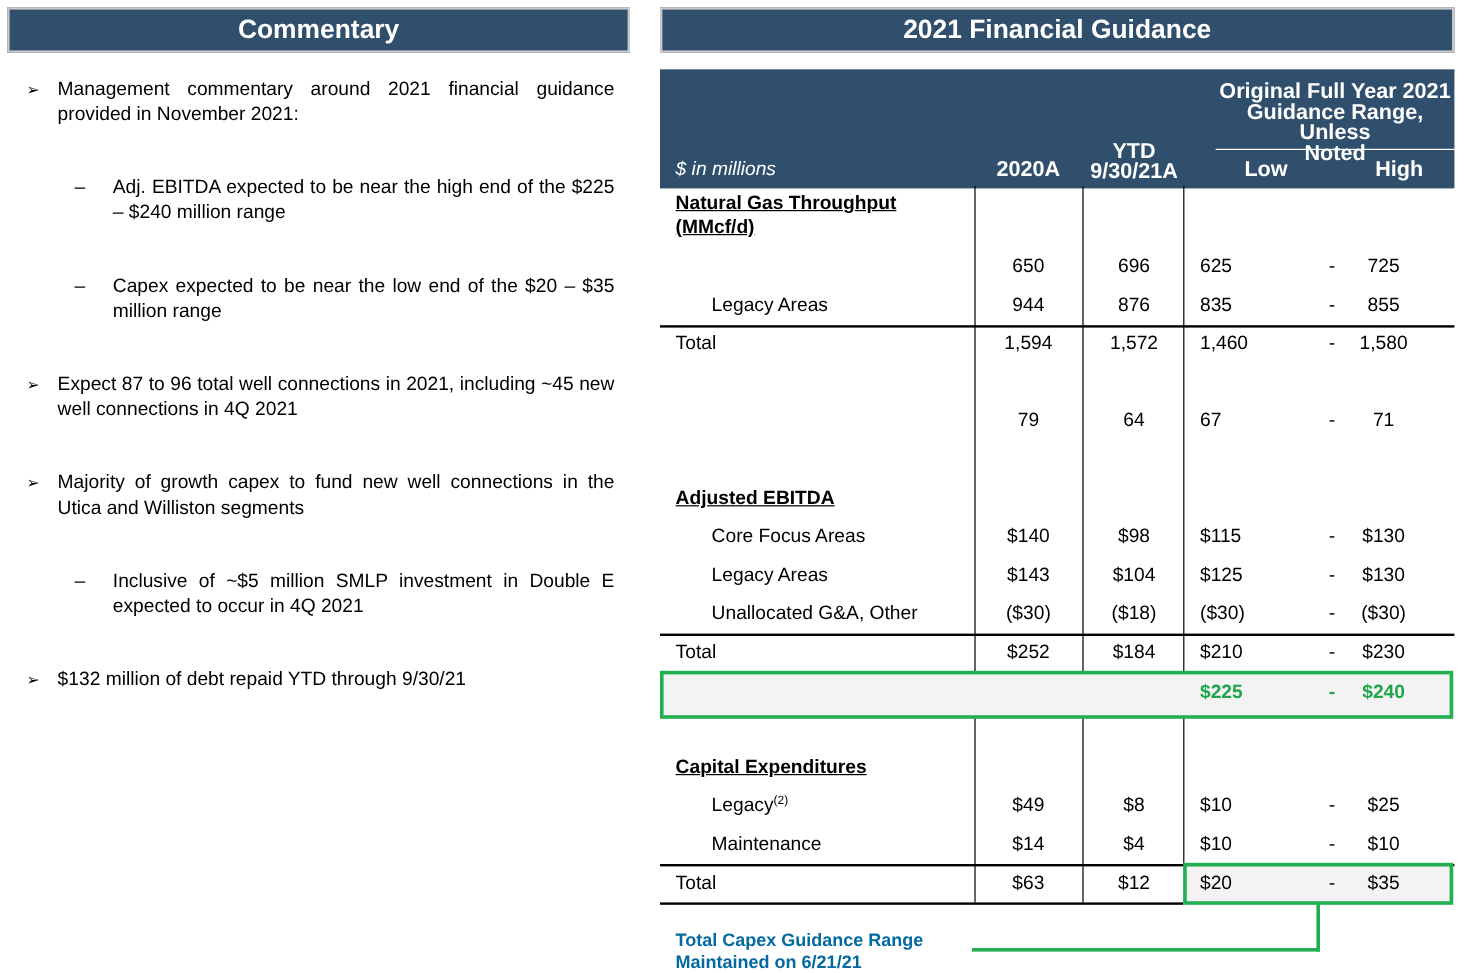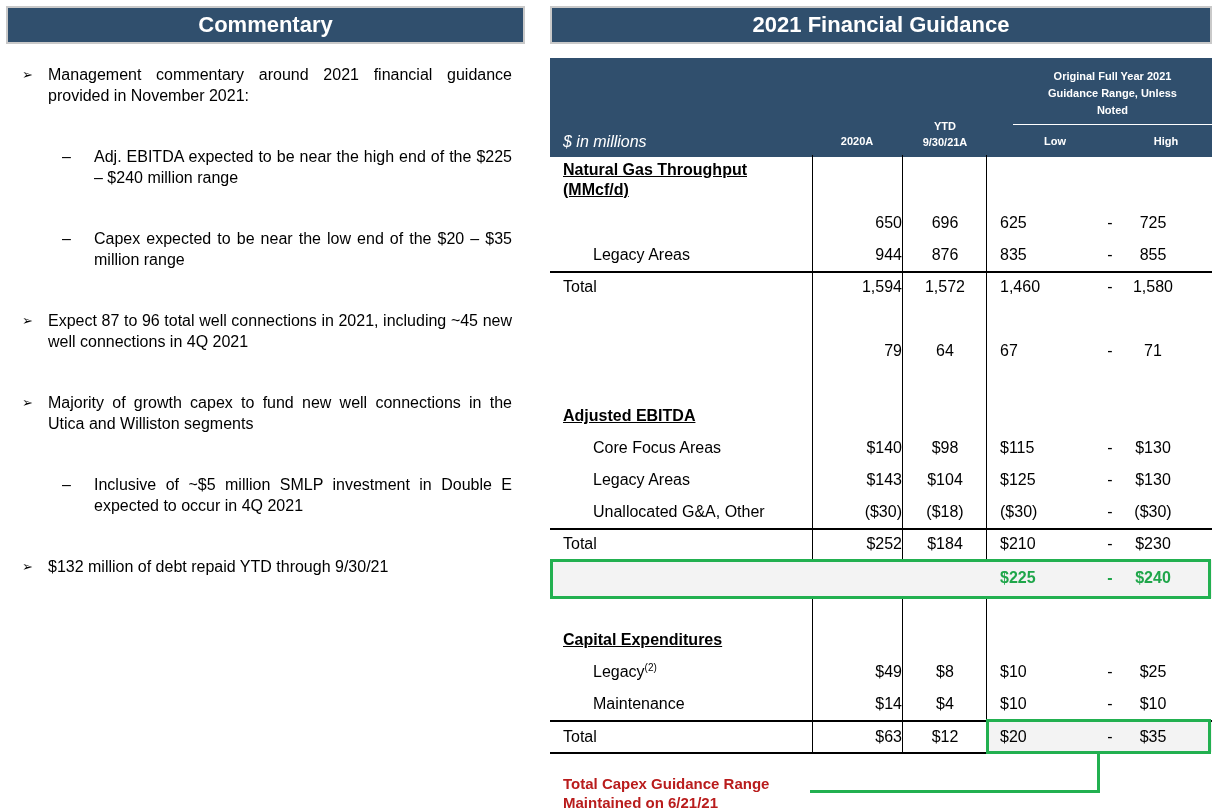--- a/index.html
+++ b/index.html
@@ -11,43 +11,43 @@
   .commentary { position:absolute; left:0; top:0; width:540px; font-size:16px; line-height:21px; }
   .bullet { position:absolute; left:22px; width:490px; display:flex; }
   .bullet .marker { width:26px; flex:none; font-size:13px; }
   .bullet .txt { flex:1; text-align:justify; }
   .sub { position:absolute; left:62px; width:450px; display:flex; }
   .sub .marker { width:32px; flex:none; }
   .sub .txt { flex:1; text-align:justify; }
 
   .table-wrap { position:absolute; left:550px; top:58px; width:662px; font-size:16px; }
   .thead { position:absolute; left:0; top:0; width:662px; height:97px; background:#304F6D; color:#fff; border-top:2px solid #304F6D; }
-  .th { position:absolute; font-weight:bold; font-size:11px; text-align:center; line-height:16px; }
+  .th { position:absolute; font-weight:bold; font-size:18px; text-align:center; line-height:16px; }
   .th-units { position:absolute; left:13px; top:73px; font-style:italic; font-size:16px; }
   .th-group-line { position:absolute; left:463px; top:64px; width:199px; height:1px; background:#fff; }
 
   .vline { position:absolute; width:1px; background:#000; }
   .hline { position:absolute; left:0; width:662px; height:1px; background:#000; }
 
   .row { position:absolute; left:0; width:662px; height:32px; }
   .cell { position:absolute; top:0; height:32px; line-height:32px; }
   .lbl { left:13px; }
   .lbl.ind { left:43px; }
-  .c1 { left:262px; width:90px; text-align:right; }
+  .c1 { left:262px; width:90px; text-align:center; }
   .c2 { left:352px; width:86px; text-align:center; }
   .c3 { left:450px; width:110px; text-align:left; }
   .cd { left:550px; width:20px; text-align:center; }
   .c4 { left:557px; width:92px; text-align:center; }
   .bold { font-weight:normal; }
   .under { text-decoration:underline; font-weight:bold; }
   sup { font-size:10px; line-height:0; }
 
   .revised { background:#f3f3f3; color:#1FA64A; font-weight:bold; }
   .green-box { position:absolute; border:3px solid #22B050; box-sizing:border-box; }
-  .callout { position:absolute; left:563px; top:774px; color:#b91c1c; font-weight:bold; font-size:15px; line-height:19px; }
+  .callout { position:absolute; left:563px; top:774px; color:#0369a1; font-weight:bold; font-size:15px; line-height:19px; }
   .callout-line-h { position:absolute; left:810px; top:790px; width:290px; height:3px; background:#22B050; }
   .callout-line-v { position:absolute; left:1097px; top:752px; width:3px; height:41px; background:#22B050; }
 </style>
 </head>
 <body>
 
 <div class="banner" id="banner-left">
     <span>Commentary</span>
   </div>
 

